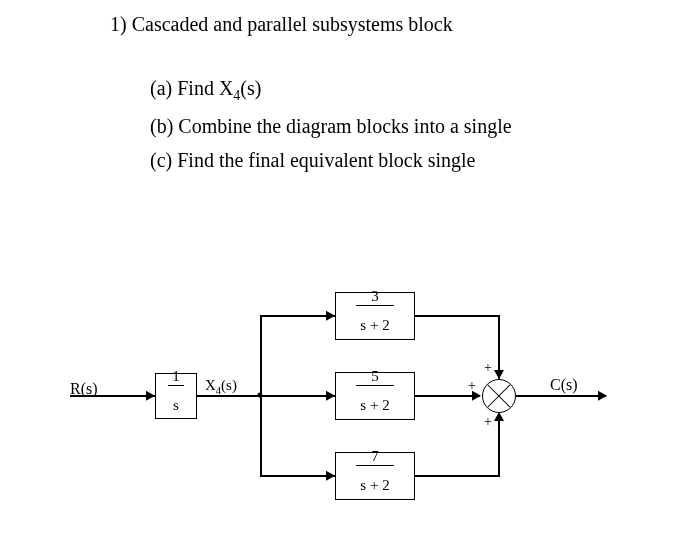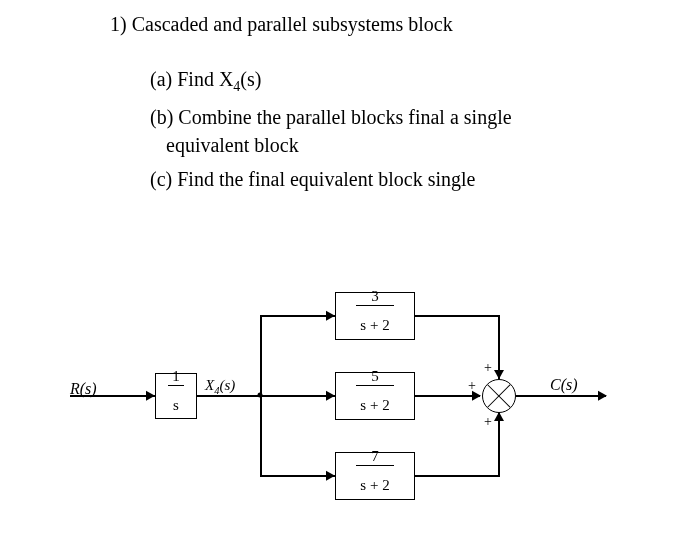--- a/index.html
+++ b/index.html
@@ -85,21 +85,20 @@
   .summing::after {
     width: 1.2px;
     height: 100%;
     left: 50%;
     top: 0;
     transform: translateX(-50%) rotate(-45deg);
   }
   .label {
     position: absolute;
     font-size: 16px;
-    font-style: italic;
     font-family: "Times New Roman", serif;
   }
   .plus {
     position: absolute;
     font-size: 14px;
     font-style: normal;
   }
   .node {
     position: absolute;
     width: 5px;
@@ -119,27 +118,26 @@
 </style>
 </head>
 <body>
 
 <div class="text-area">
   <div>
     <span class="q-number">1)</span>
     <span class="q-title">Cascaded and parallel subsystems block</span>
   </div>
 
-  <div class="part indent2" style="margin-top:27px;font-family:Liberation Serif, serif;">
+  <div class="part indent2" style="margin-top:36px;font-family:Liberation Serif, serif;">
     <span>(a)</span><span> Find X</span><sub>4</sub><span>(s)</span>
   </div>
   <div class="part indent2">
-    <span>(b)</span><span> Combine the parallel blocks final a single</span>
-  </div>
-  <div class="indent3">equivalent block</div>
+    <span>(b)</span><span> Combine the diagram blocks into a single</span>
+  </div>
   <div class="part indent2">
     <span>(c)</span><span> Find the final equivalent block single</span>
   </div>
 </div>
 
 <div class="diagram">
 
   <div class="label" style="left:0px; top:100px;"><span>R(s)</span></div>
   <div class="wire hwire" style="left:0px; top:115px; width:85px;"></div>
   <div class="arrow-right" style="left:76px; top:115px;"></div>

